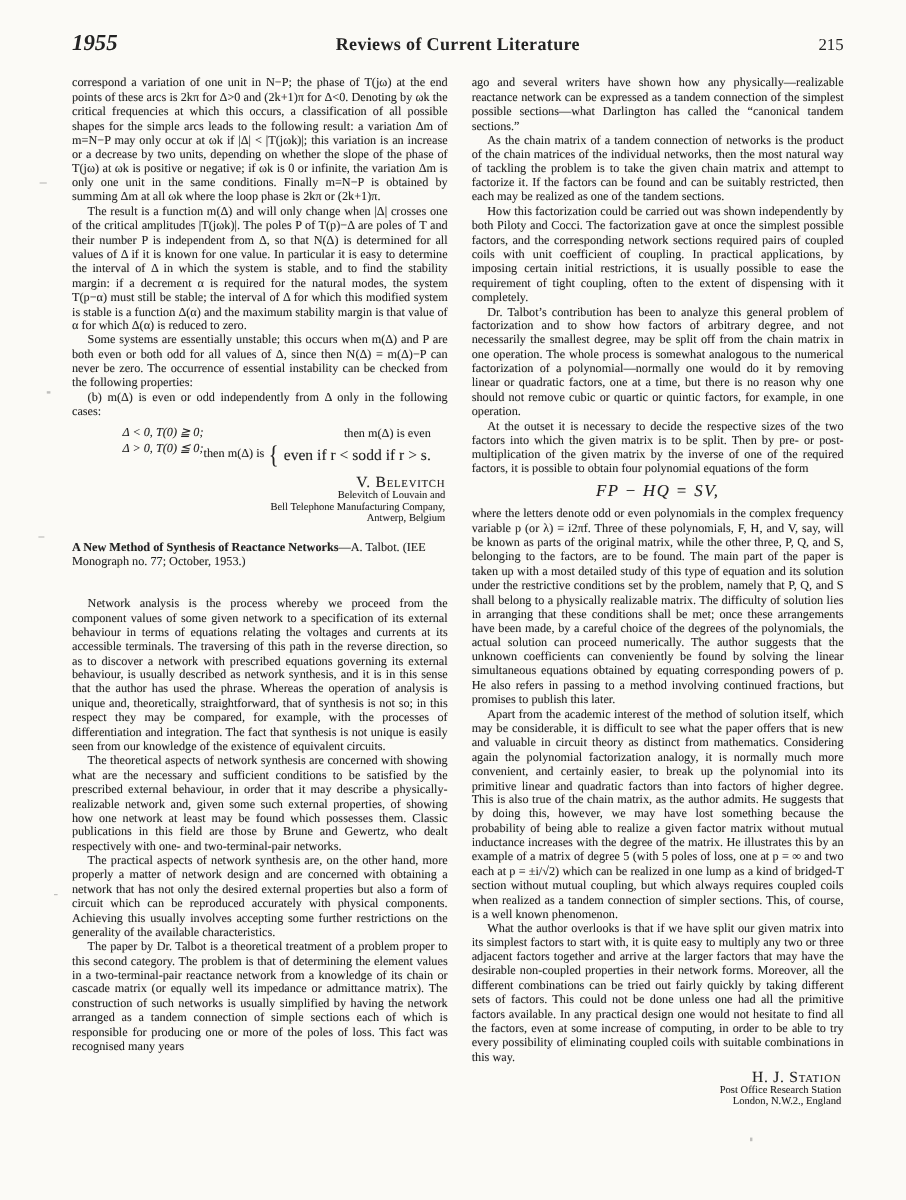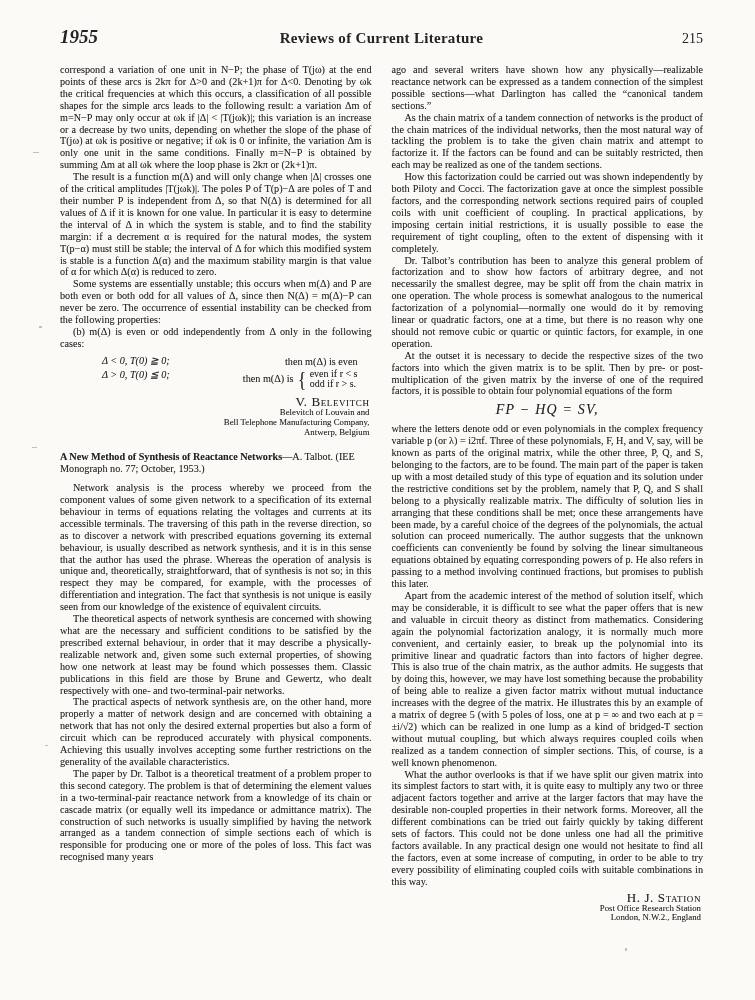--- a/index.html
+++ b/index.html
@@ -35,27 +35,27 @@
     text-shadow:0 0 0.6px rgba(40,40,40,.30);
   }
   .col p { margin:0; text-indent:13px; }
   .col p.noindent { text-indent:0; }
 
   .math-block { margin:5px 0 5px; padding:0 14px 0 42px; }
   .math-row { display:flex; justify-content:space-between; min-height:14px; }
   .math-left { font-style:italic; white-space:nowrap; }
   .math-right { display:flex; align-items:center; gap:3px; white-space:nowrap; }
   .brace { font-size:21px; font-weight:200; line-height:21px; transform:scaleX(.8); }
-  .case-stack { display:flex; flex-direction:column; font-size:10px; line-height:10.6px; text-align:left; }
+  .case-stack { display:flex; font-size:13px; line-height:10.6px; text-align:left; }
 
   .signature { text-align:right; margin:3px 2px 9px 0; text-indent:0; }
   .sig-name { font-variant:small-caps; font-size:13px; letter-spacing:.6px; line-height:13px; }
   .sig-line { font-size:8.8px; line-height:9.8px; }
 
-  .review-heading { margin:14px 0 7px !important; text-indent:0 !important; text-align:left; }
+  .review-heading { margin:14px 0 23px !important; text-indent:0 !important; text-align:left; }
   .review-heading .bold { font-weight:bold; }
 
   .equation {
     text-align:center; font-style:italic;
     letter-spacing:1.2px; margin:7px 0 7px !important; text-indent:0 !important;
     font-size:14px;
   }
 
   .artifact { position:absolute; background:#777; opacity:.45; }
 </style>

